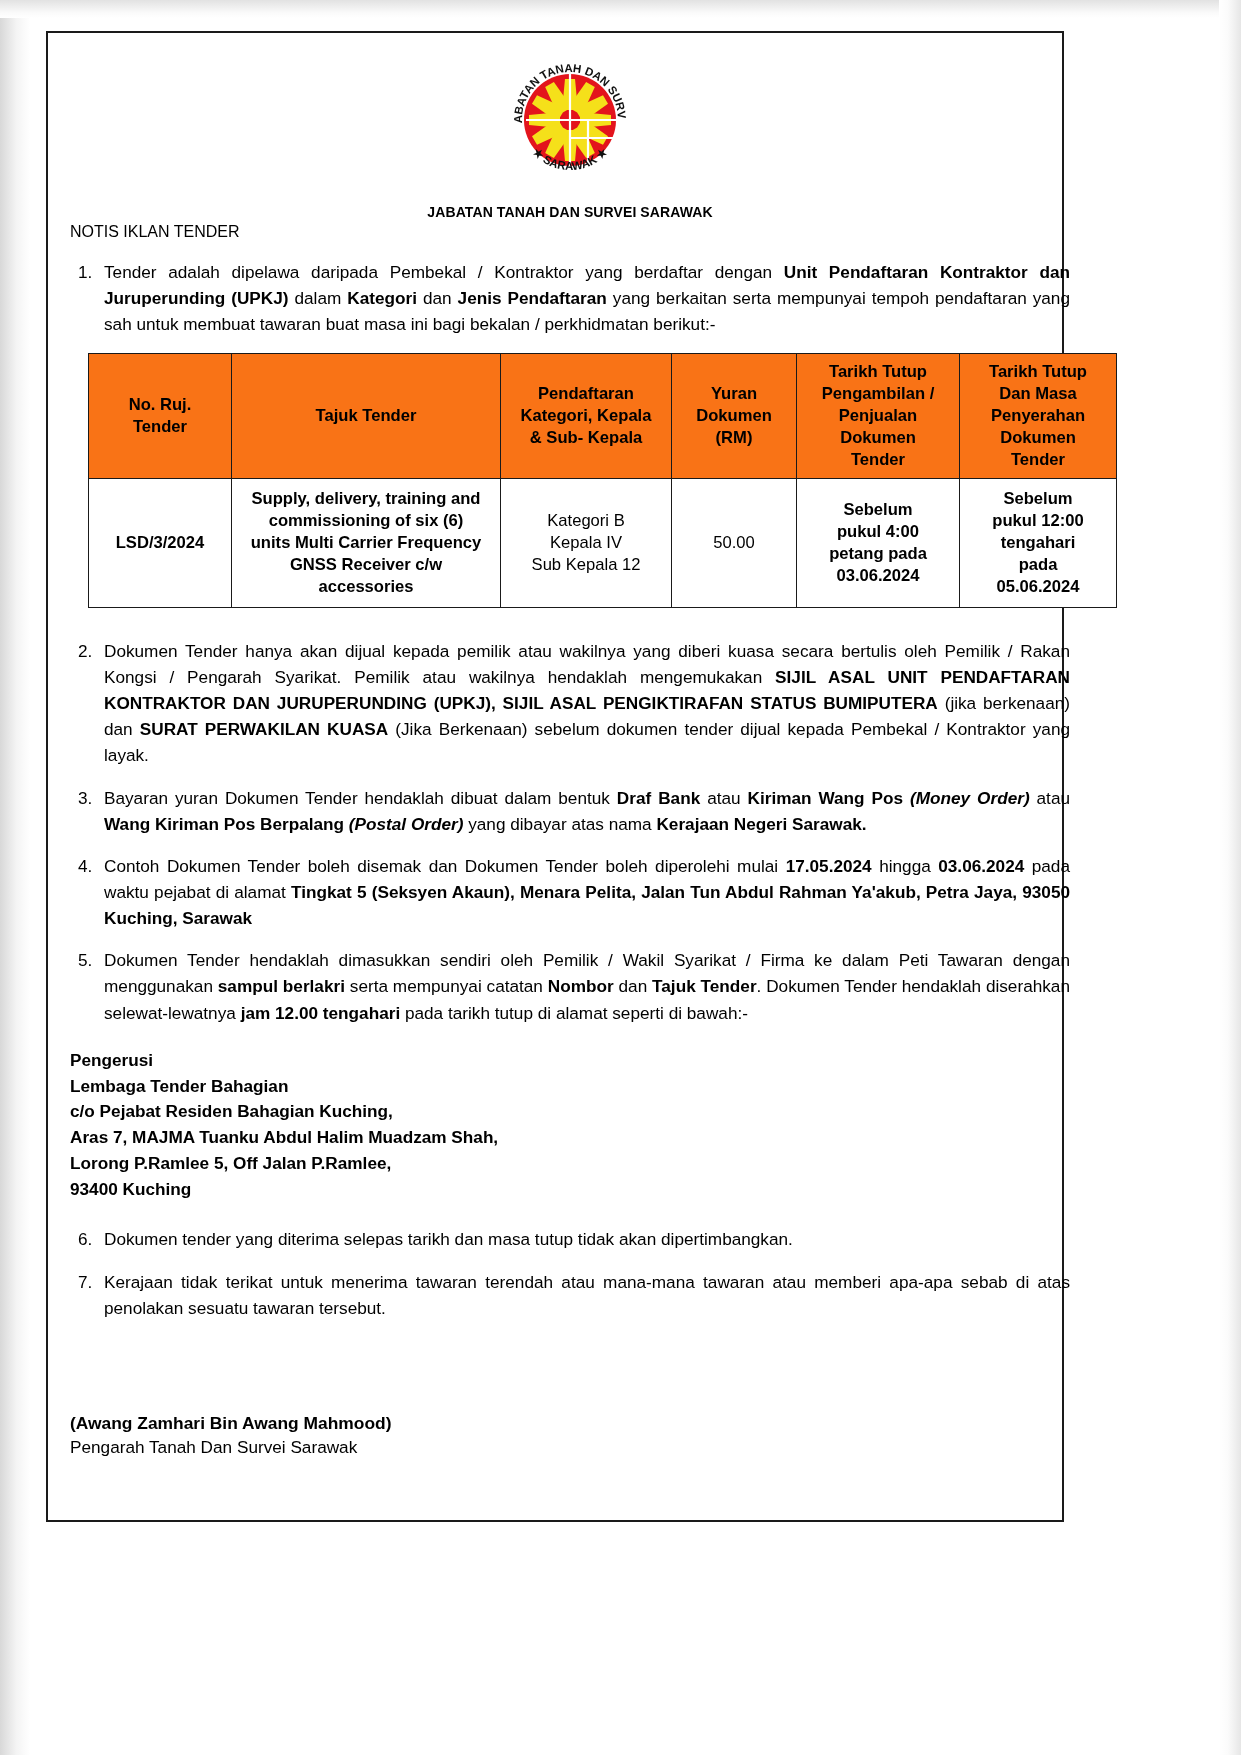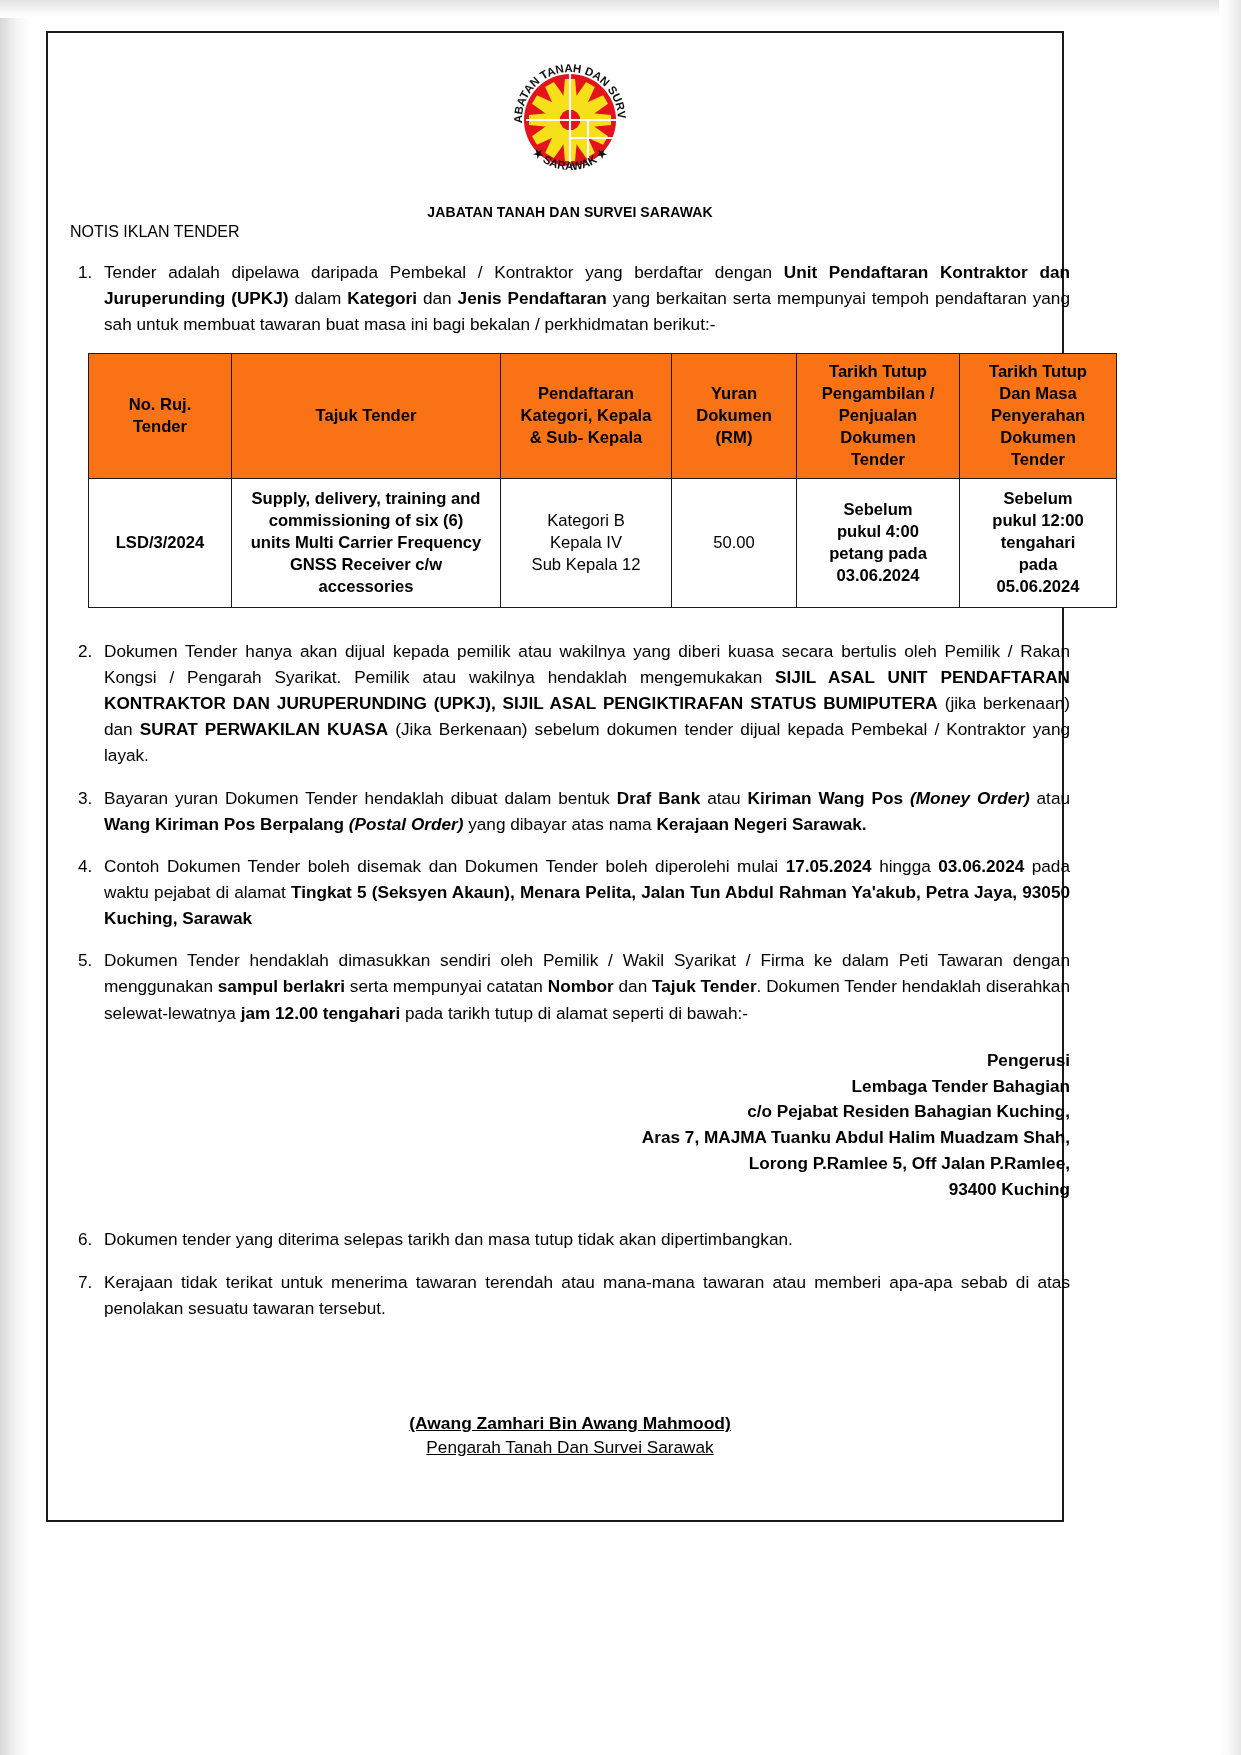--- a/index.html
+++ b/index.html
@@ -132,32 +132,31 @@
   .tender-table td.strong { font-weight: bold; }
   .col-a { width: 132px; }
   .col-b { width: 258px; }
   .col-c { width: 160px; }
   .col-d { width: 114px; }
   .col-e { width: 152px; }
   .col-f { width: 146px; }
 
   
   .address-block {
-    text-align: right;
+    text-align: left;
     font-weight: bold;
     font-size: 17.2px;
     line-height: 1.5;
     margin: 22px 0 24px 0;
   }
 
   
   .signature {
-    text-align: center;
+    text-align: left;
     margin-top: 92px;
-    text-decoration: underline;
   }
   .sig-name {
     font-weight: bold;
     font-size: 17.4px;
   }
   .sig-role {
     font-size: 17.2px;
     margin-top: 3px;
   }
   .spacer-lg { height: 24px; }

